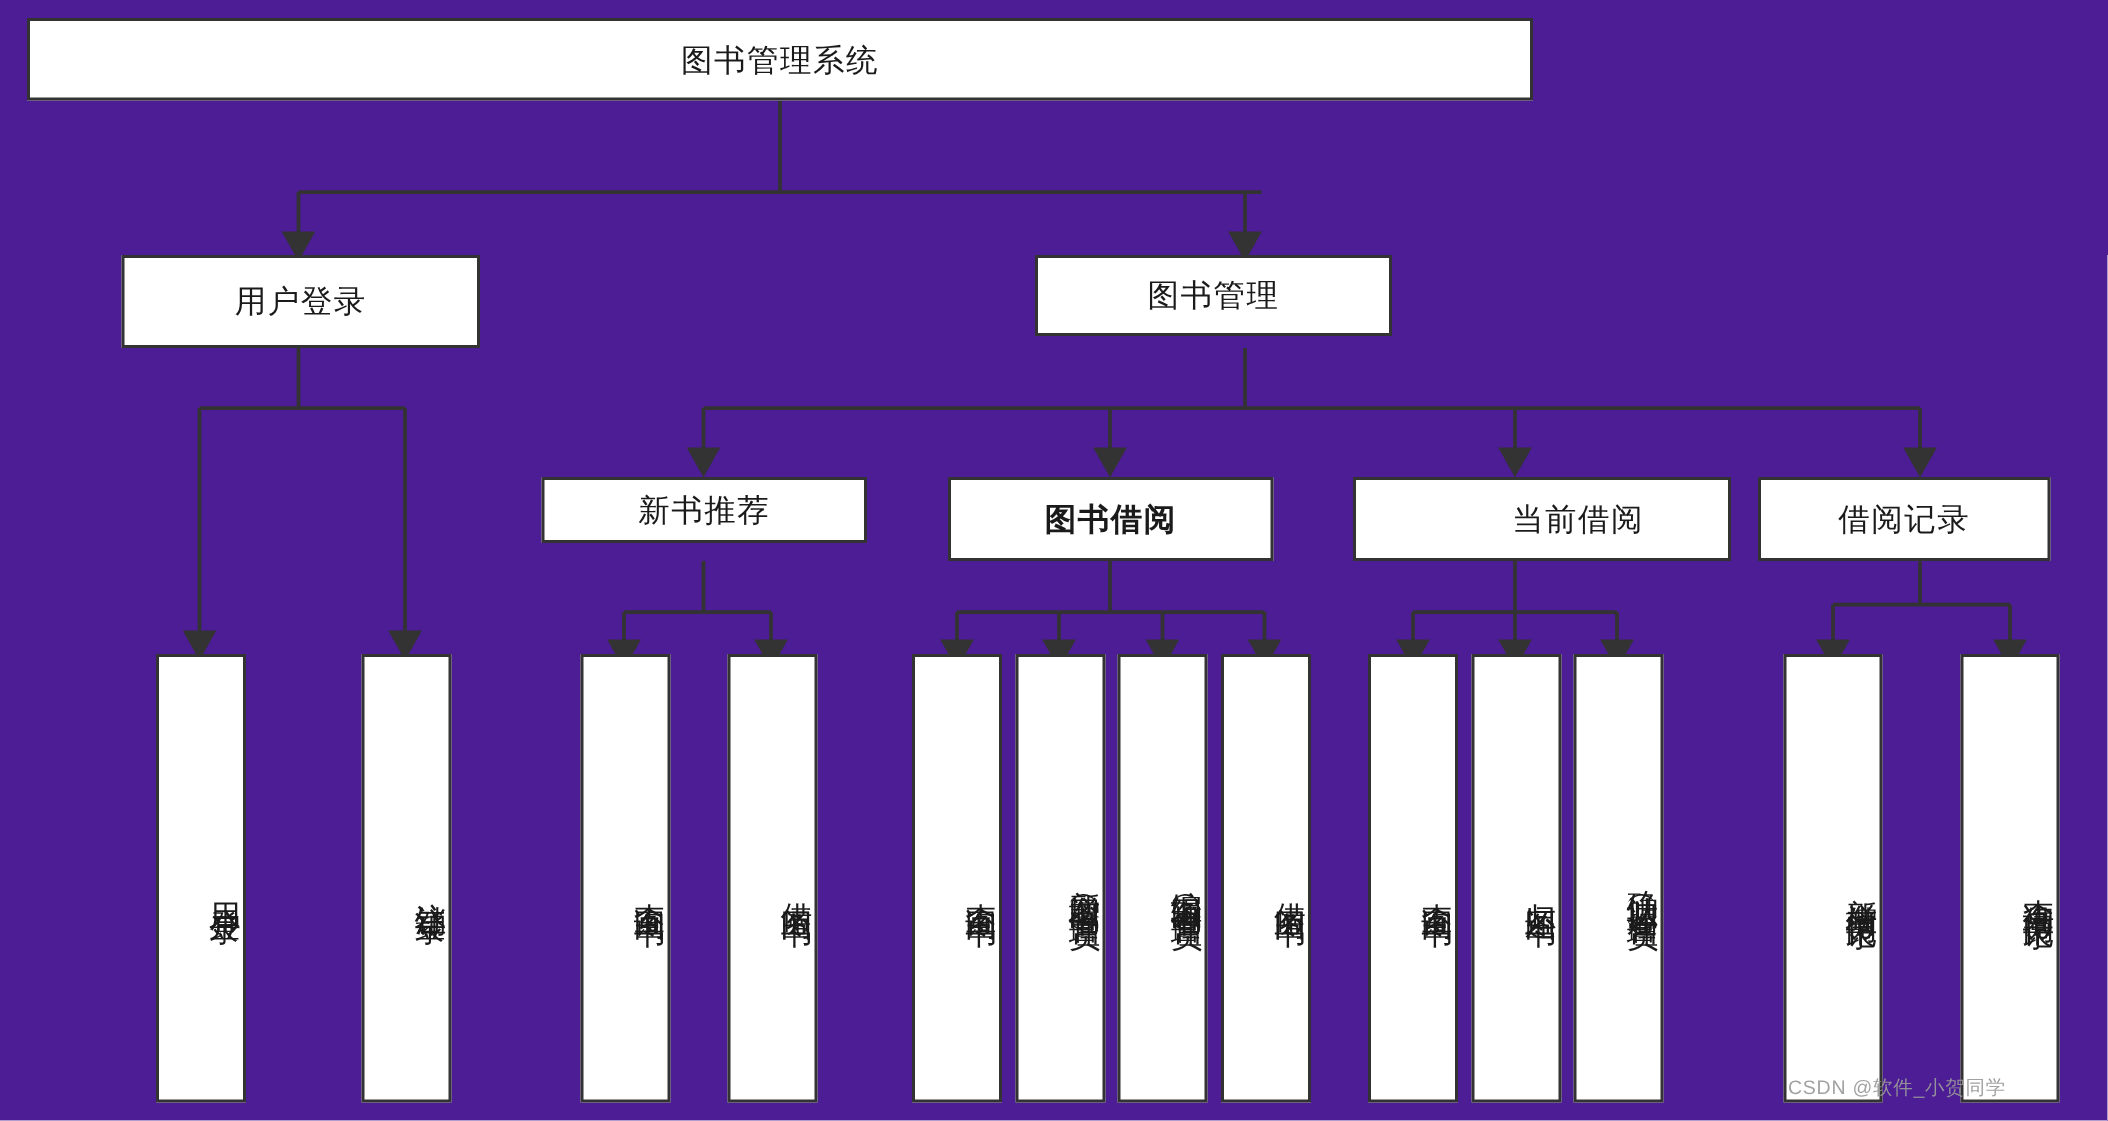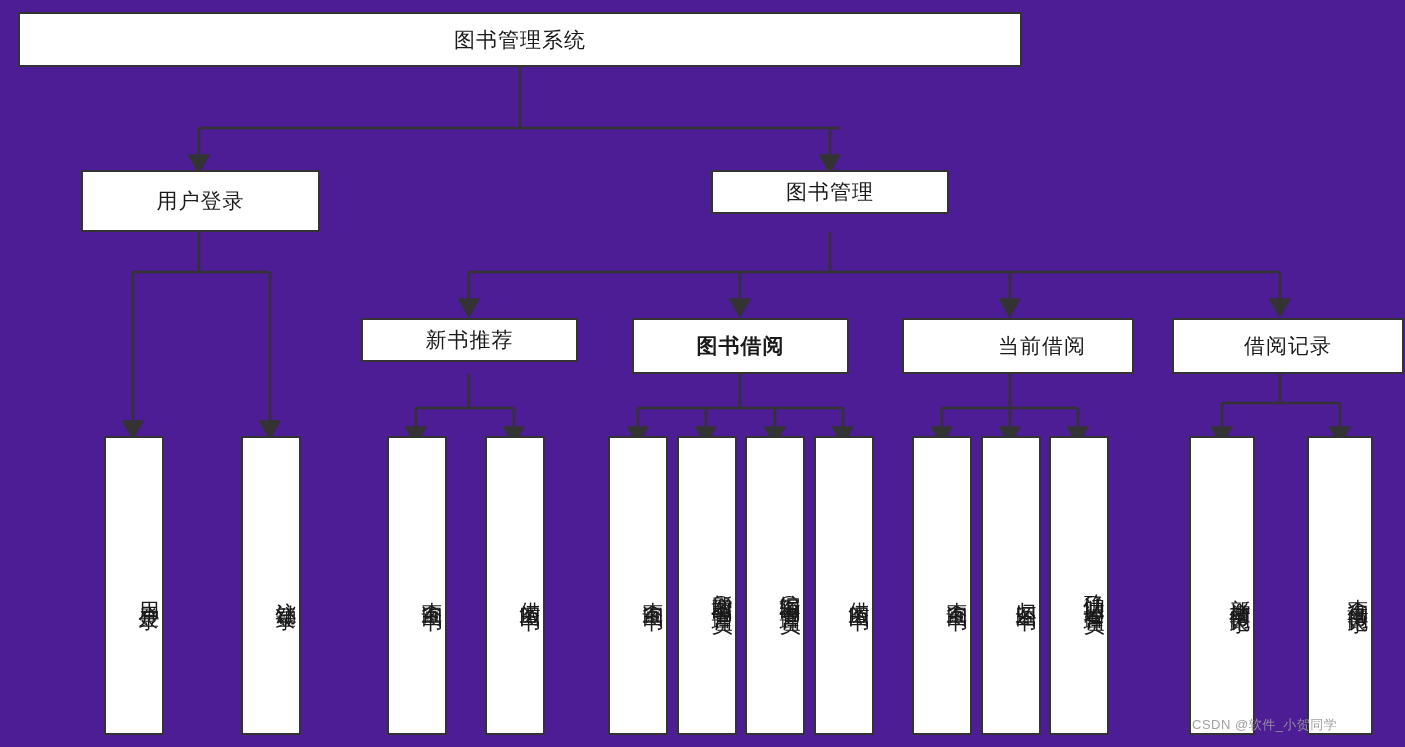--- a/index.html
+++ b/index.html
@@ -118,26 +118,26 @@
       <path d="M1280,374 L1280,403"></path>
       <path d="M1222,403 L1340,403"></path>
       <path d="M1222,403 L1222,430" marker-end="url(#arrow)"></path>
       <path d="M1340,403 L1340,430" marker-end="url(#arrow)"></path>
     </g>
   </svg>
 
   <div class="node root" style="left:18px; top:12px; width:1004px; height:55px;">图书管理系统</div>
 
   <div class="node horiz" style="left:81px; top:170px; width:239px; height:62px;">用户登录</div>
-  <div class="node horiz" style="left:711px; top:170px; width:238px; height:44px;">图书管理</div>
+  <div class="node horiz" style="left:690px; top:170px; width:238px; height:54px;">图书管理</div>
 
   <div class="node horiz" style="left:361px; top:318px; width:217px; height:44px;">新书推荐</div>
   <div class="node horiz" style="left:632px; top:318px; width:217px; height:56px;font-weight:bold;">图书借阅</div>
-  <div class="node horiz" style="left:902px; top:318px; width:232px; height:56px;padding-left:48px;">当前借阅</div>
-  <div class="node horiz" style="left:1172px; top:318px; width:232px; height:56px;">借阅记录</div>
+  <div class="node horiz" style="left:902px; top:318px; width:252px; height:56px;padding-left:48px;">当前借阅</div>
+  <div class="node horiz" style="left:1172px; top:318px; width:195px; height:56px;">借阅记录</div>
 
   <div class="node vert" style="left:104px; top:436px; width:60px; height:299px;">
     <span class="vtext">用户登录</span>
   </div>
   <div class="node vert" style="left:241px; top:436px; width:60px; height:299px;">
     <span class="vtext">注销登录</span>
   </div>
 
   <div class="node vert" style="left:387px; top:436px; width:60px; height:299px;">
     <span class="vtext">查询图书</span>

